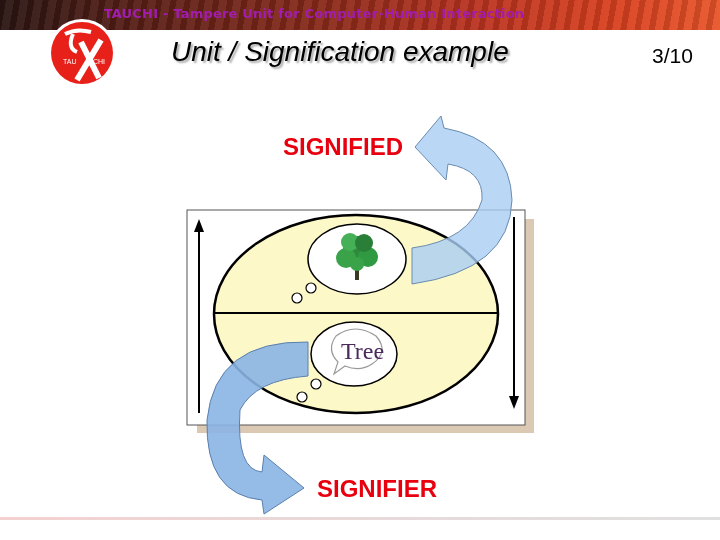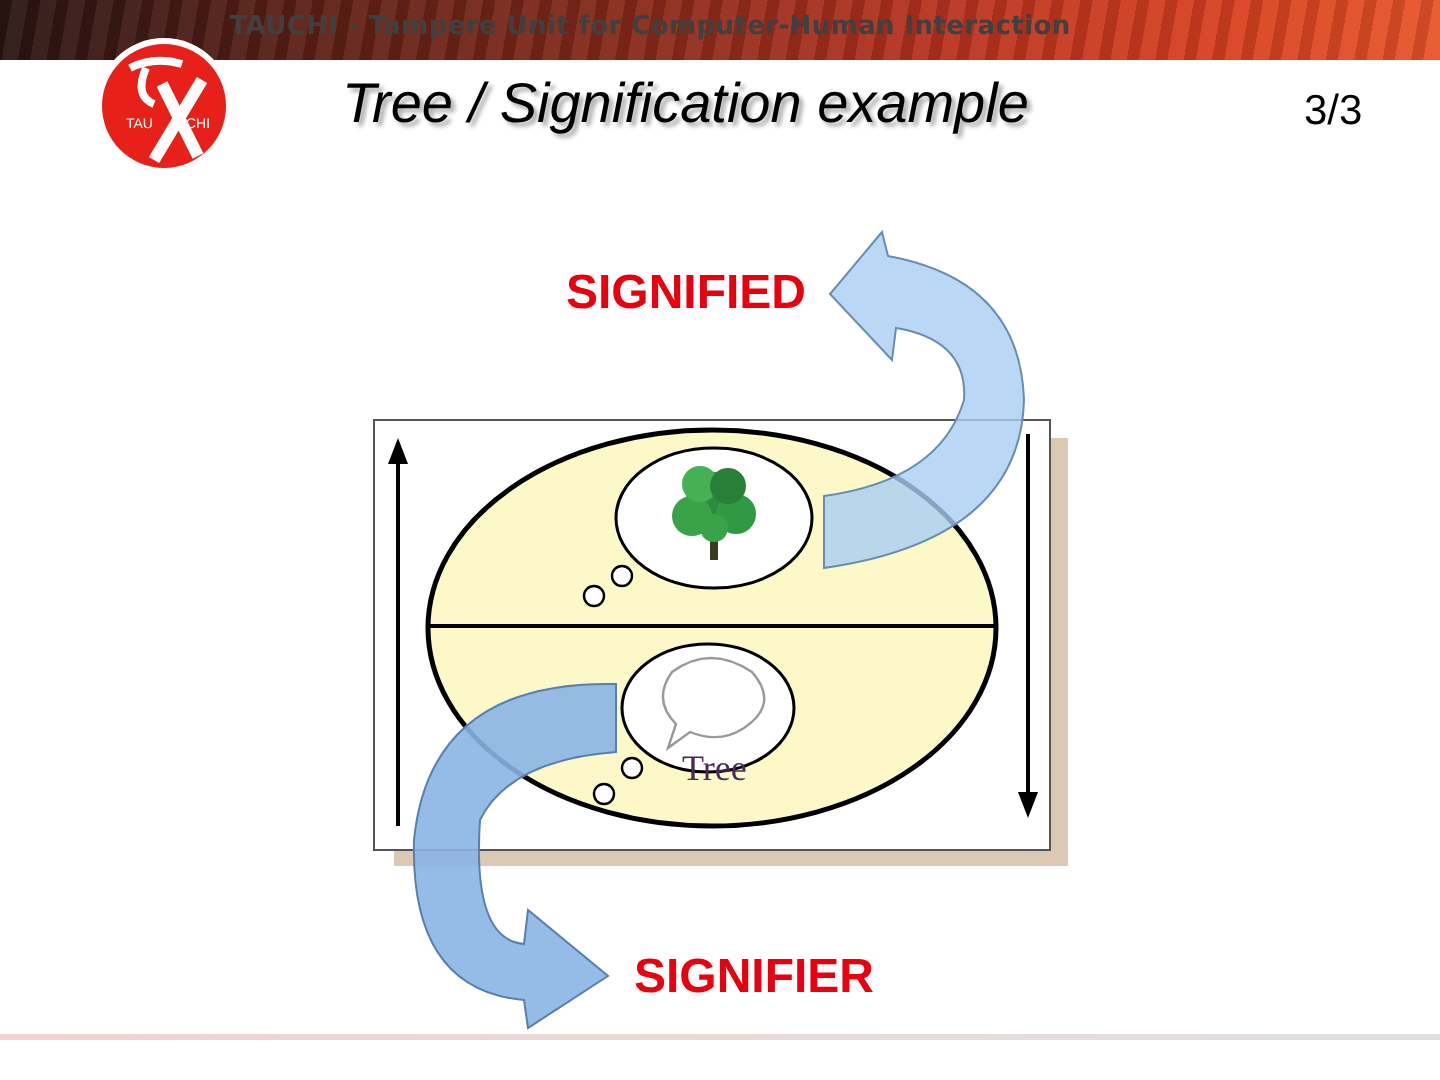--- a/index.html
+++ b/index.html
@@ -1,50 +1,50 @@
 <!DOCTYPE html>
 <html><head>
 <meta charset="utf-8">
 <style>
   html, body { margin:0; padding:0; }
   body { width:720px; height:540px; position:relative; overflow:hidden; background:#ffffff; font-family:"Liberation Sans", sans-serif; }
   .header-bar { position:absolute; left:0; top:0; width:720px; height:30px;
     background: linear-gradient(90deg, #2a1512 0%, #5a1f16 20%, #8a2a1a 45%, #b83220 65%, #d8401f 85%, #e8552a 100%); }
   .header-bar::after { content:""; position:absolute; inset:0;
     background: repeating-linear-gradient(100deg, rgba(0,0,0,0.12) 0 6px, rgba(255,255,255,0.05) 6px 14px); }
-  .header-text { position:absolute; left:0; width:628px; top:6px; text-align:center; color:#404040; font-size:13px; font-weight:bold; letter-spacing:0.2px; z-index:2; font-family:"DejaVu Sans", sans-serif;margin-left:11px; }
+  .header-text { position:absolute; left:0; width:628px; top:6px; text-align:center; color:#a21caf; font-size:13px; font-weight:bold; letter-spacing:0.2px; z-index:2; font-family:"DejaVu Sans", sans-serif; }
   .logo { position:absolute; left:47px; top:18px; width:70px; height:70px; }
   .title { position:absolute; left:171px; top:36px; font-size:28px; font-style:italic; color:#000; text-shadow:2px 2px 2px #aaa; font-family:"Liberation Sans", sans-serif; }
   .page-num { position:absolute; left:652px; top:44px; font-size:21px; color:#000; }
   .label-red { position:absolute; color:#e8000f; font-weight:bold; font-size:24px; }
   .signified { left:283px; top:133px; }
   .signifier { left:317px; top:475px;text-align:right; }
   .diagram { position:absolute; left:0; top:0; width:720px; height:540px; }
   .footer-line { position:absolute; left:0; top:517px; width:720px; height:3px;
     background: linear-gradient(90deg, #f5d0d0 0%, #ead8d8 40%, #e0e0e0 100%); }
-  .tree-word { position:absolute; left:341px; top:338px; font-family:"Liberation Serif", serif; font-size:18px; color:#4a2a5a;margin-top:36px; }
+  .tree-word { position:absolute; left:341px; top:338px; font-family:"Liberation Serif", serif; font-size:24px; color:#4a2a5a; }
 </style>
 </head>
 <body>
 
 <div class="header-bar"></div>
 <div class="header-text">TAUCHI - Tampere Unit for Computer-Human Interaction</div>
 
 <svg class="logo" viewBox="0 0 70 70">
   <circle cx="35" cy="35" r="34" fill="#ffffff"></circle>
   <circle cx="35" cy="35" r="31" fill="#e8201a"></circle>
   <path d="M18 16 Q30 10 44 14" stroke="#fff" stroke-width="4" fill="none"></path>
   <path d="M26 16 Q20 30 30 34" stroke="#fff" stroke-width="4" fill="none"></path>
   <path d="M34 24 L52 60 M54 22 L30 62" stroke="#fff" stroke-width="6" fill="none"></path>
   <text x="16" y="46" font-size="7" fill="#fff" font-family="Liberation Sans, sans-serif">TAU</text>
   <text x="46" y="46" font-size="7" fill="#fff" font-family="Liberation Sans, sans-serif">CHI</text>
 </svg>
 
-<div class="title">Tree / Signification example</div>
-<div class="page-num">3/3</div>
+<div class="title">Unit / Signification example</div>
+<div class="page-num">3/10</div>
 
 <svg class="diagram" viewBox="0 0 720 540">
 
   <rect x="197" y="219" width="337" height="214" fill="#dcc9b4"></rect>
 
   <rect x="187" y="210" width="338" height="215" fill="#ffffff" stroke="#555" stroke-width="1"></rect>
 
   <g>
     <line x1="199" y1="413" x2="199" y2="228" stroke="#000" stroke-width="2"></line>
     <polygon points="194,232 199,219 204,232" fill="#000"></polygon>

